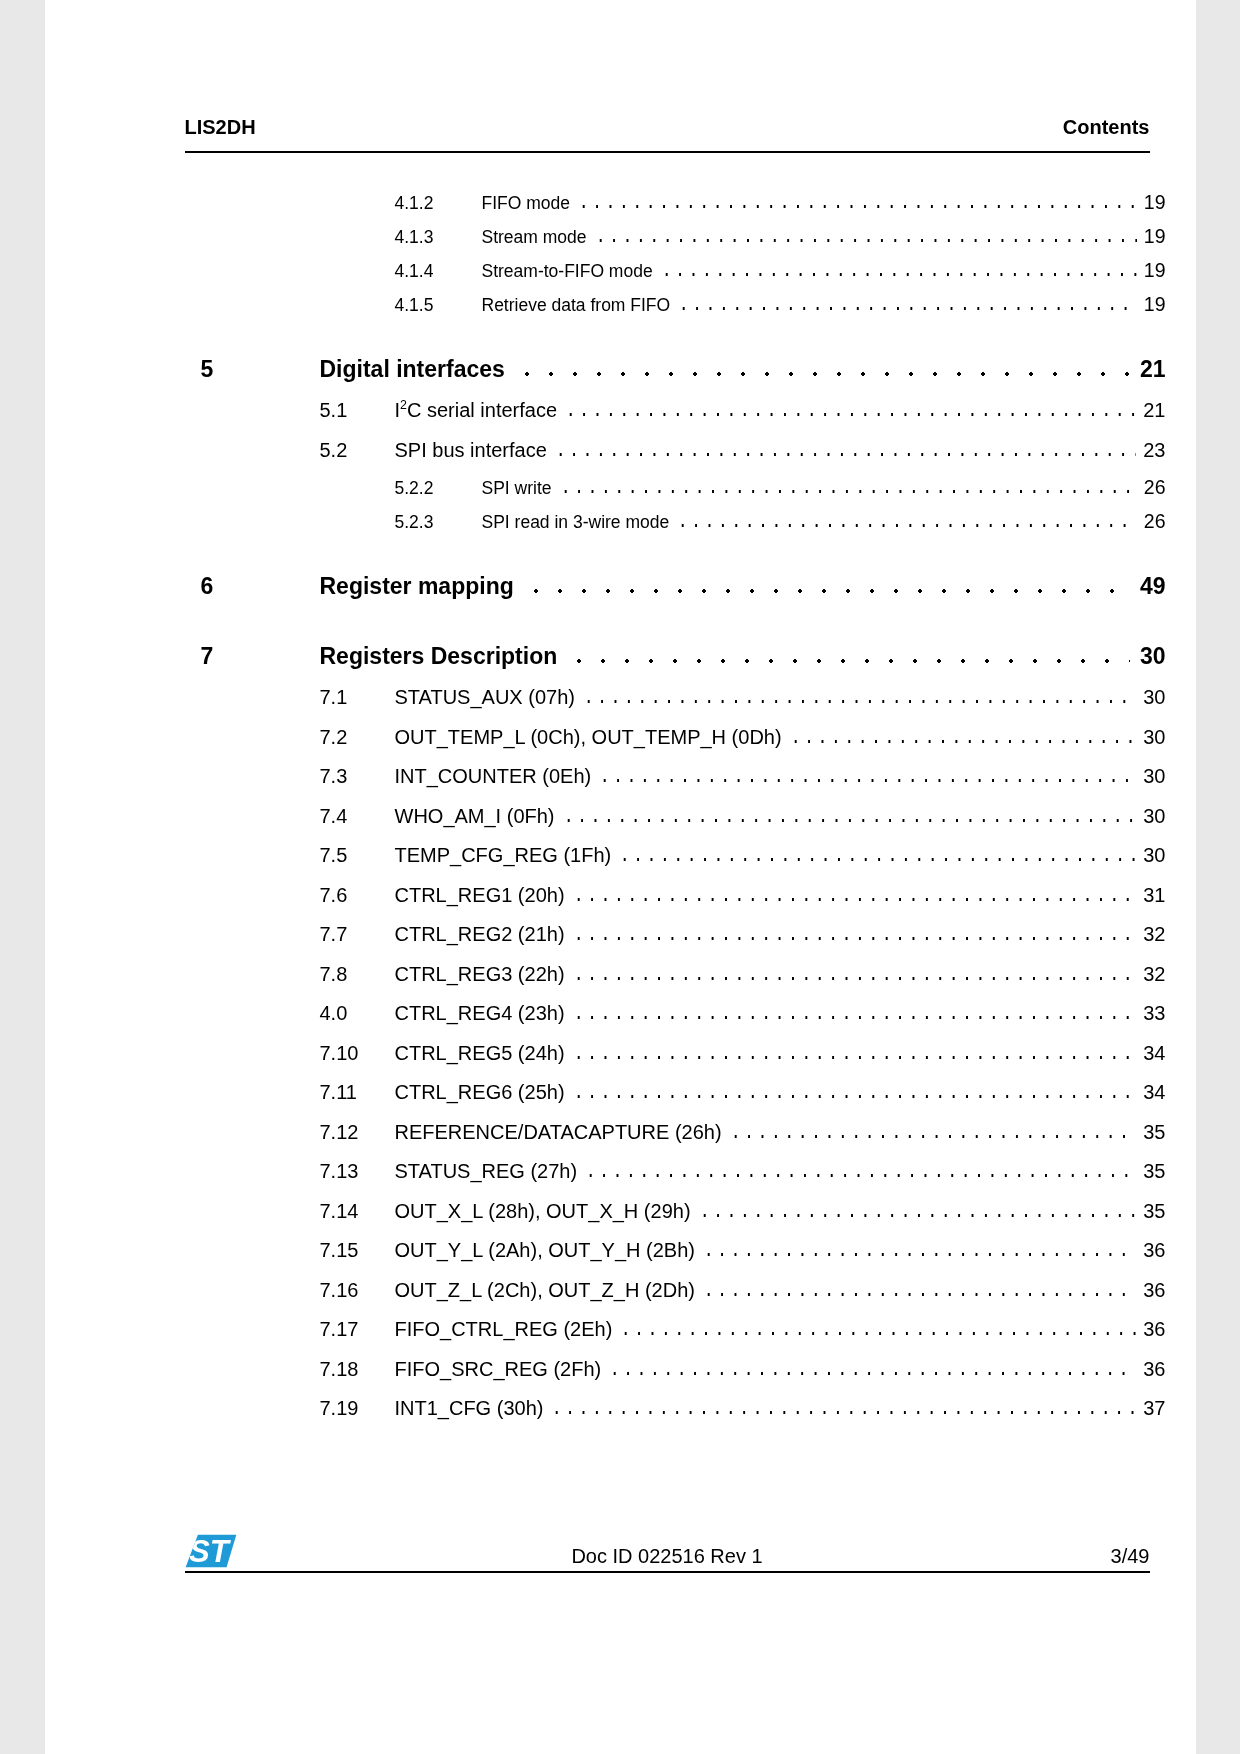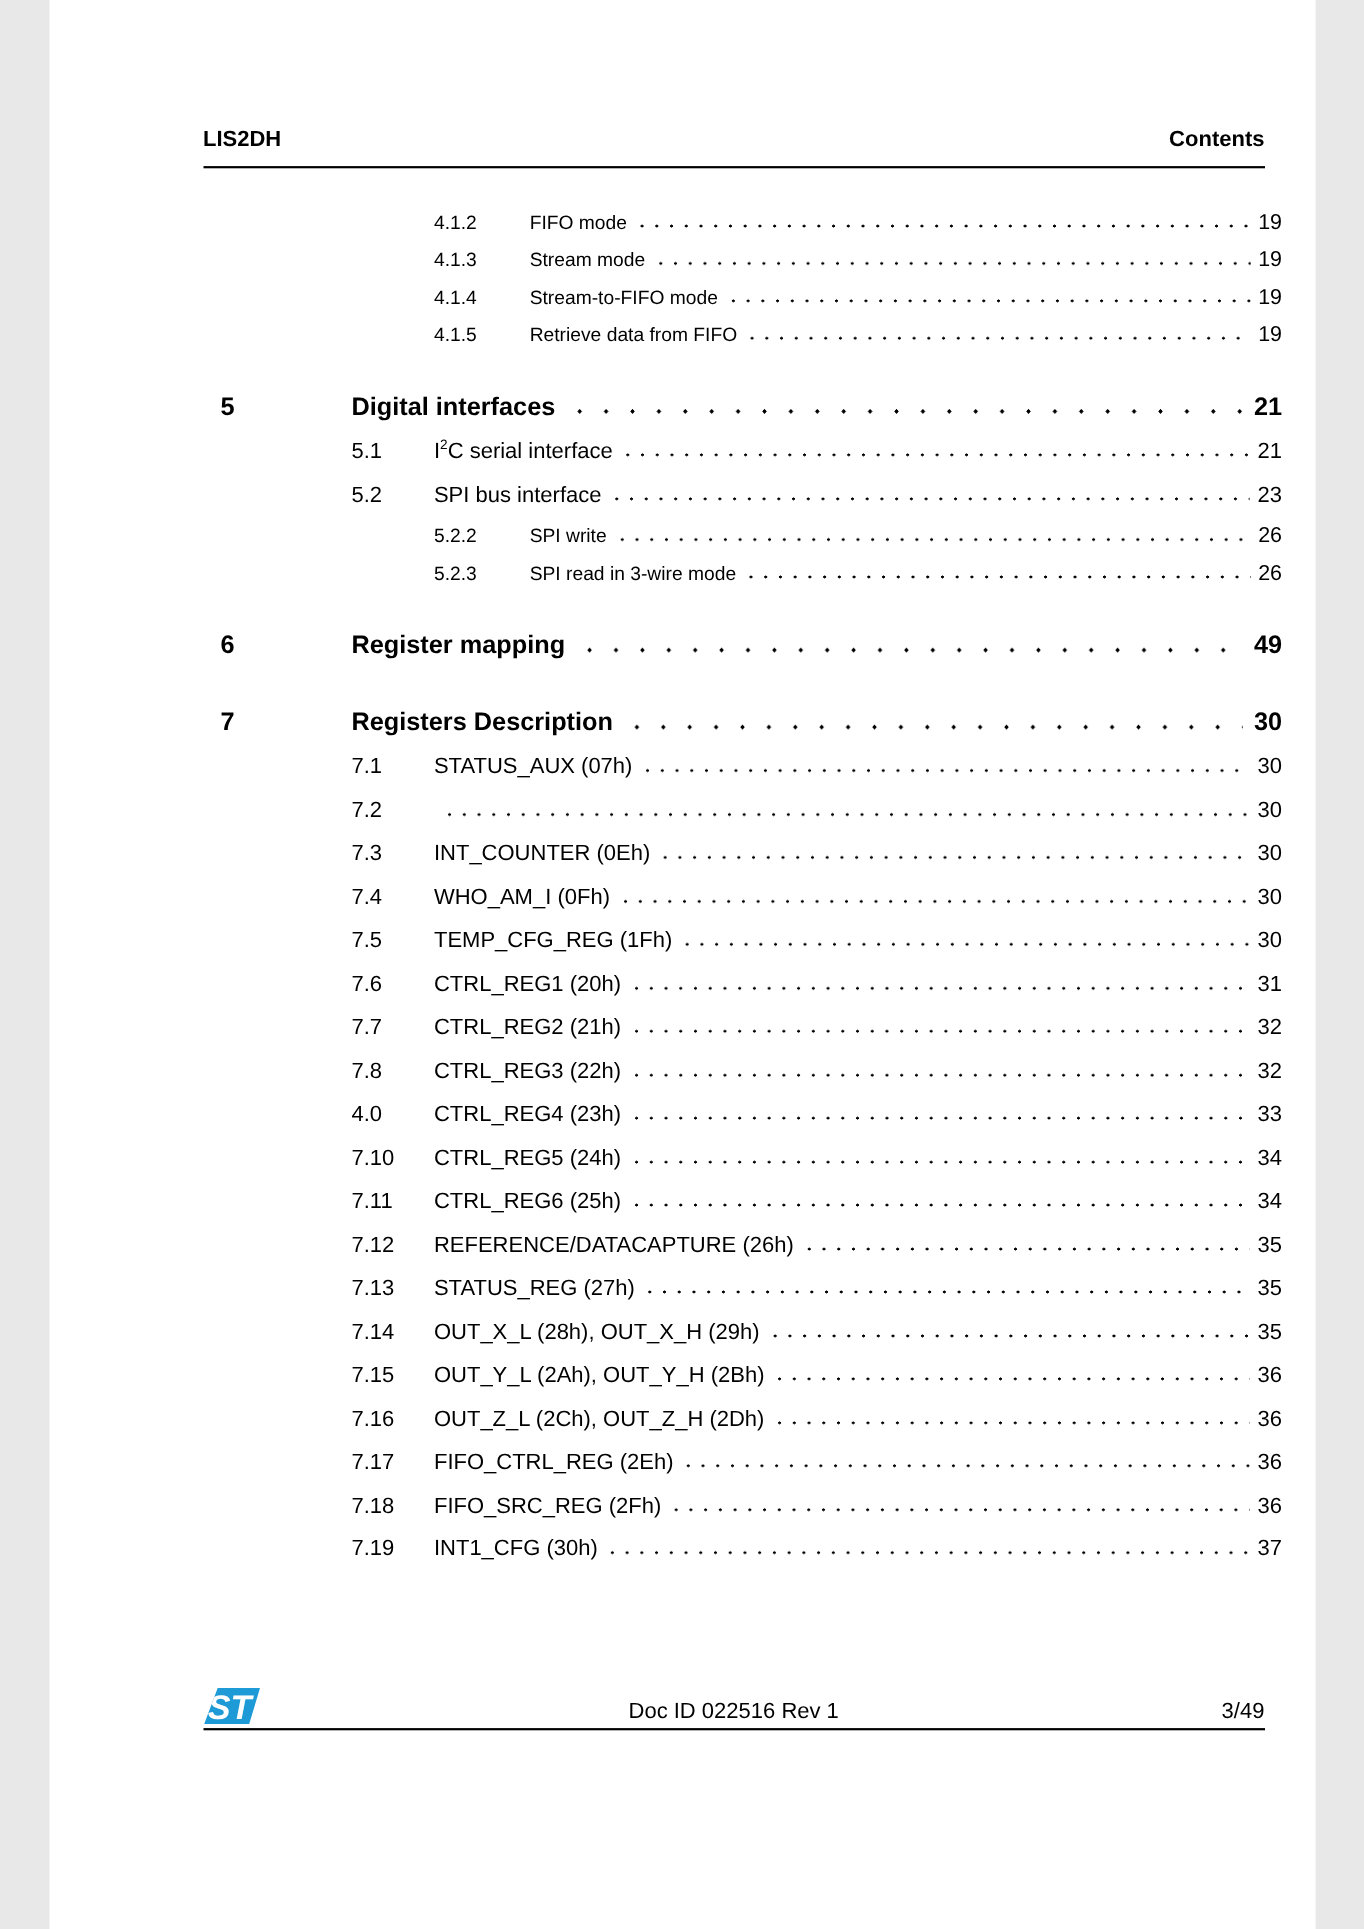--- a/index.html
+++ b/index.html
@@ -172,20 +172,21 @@
       <span class="pg">30</span>
     </div>
       <div class="toc-row lvl2">
       <span class="num">7.1</span>
       <span class="title">STATUS_AUX (07h)</span>
       <span class="dots"></span>
       <span class="pg">30</span>
     </div>
       <div class="toc-row lvl2">
       <span class="num">7.2</span>
+      <span class="title">OUT_TEMP_L (0Ch), OUT_TEMP_H (0Dh)</span>
       <span class="dots"></span>
       <span class="pg">30</span>
     </div>
       <div class="toc-row lvl2">
       <span class="num">7.3</span>
       <span class="title">INT_COUNTER (0Eh)</span>
       <span class="dots"></span>
       <span class="pg">30</span>
     </div>
       <div class="toc-row lvl2">

